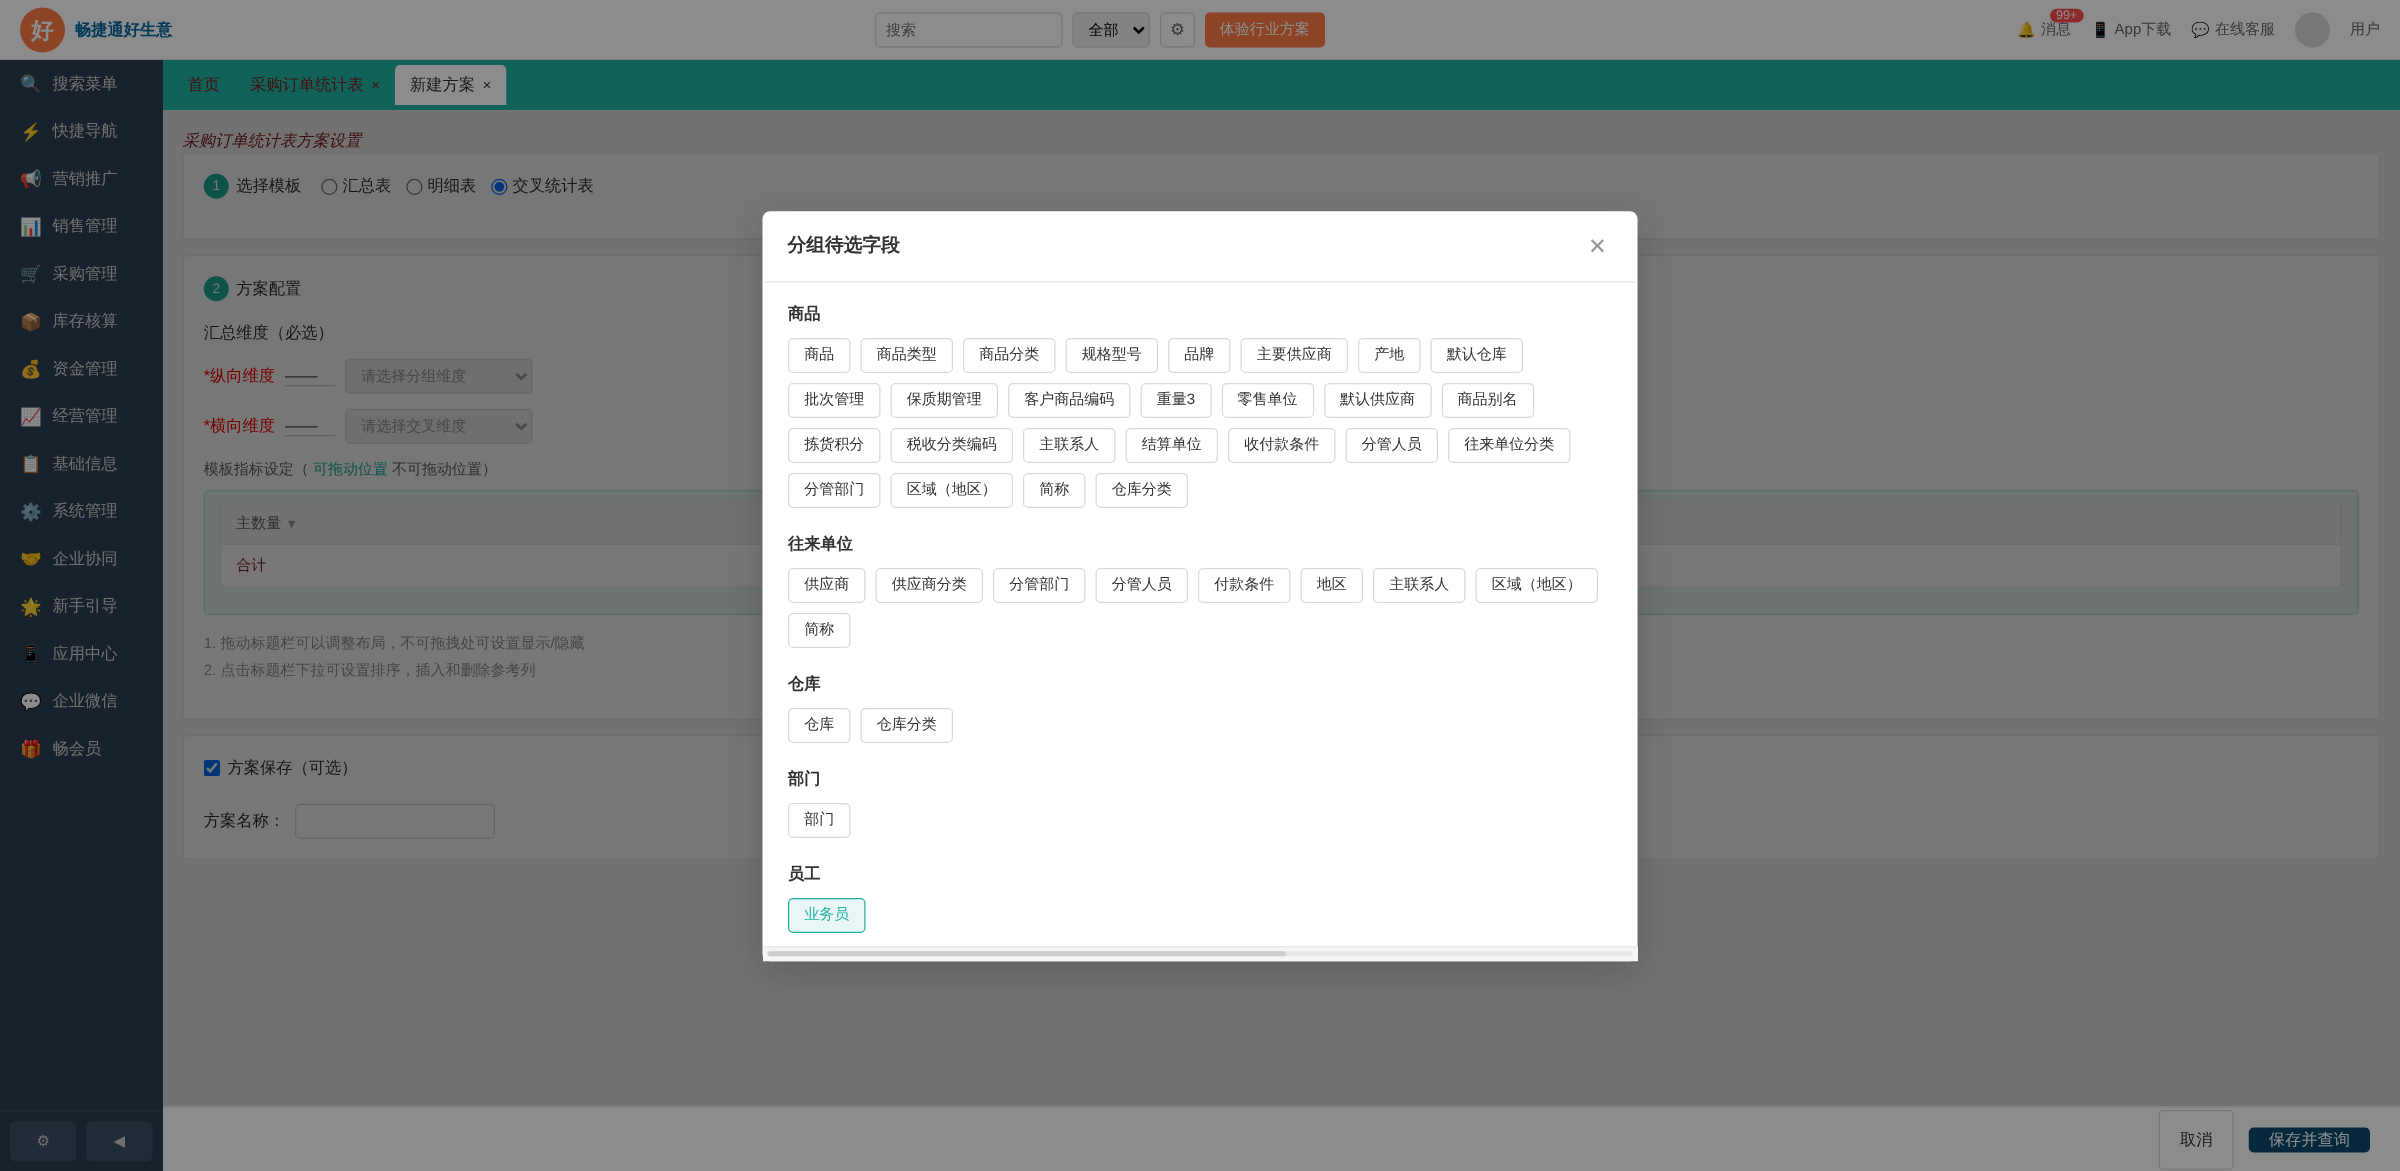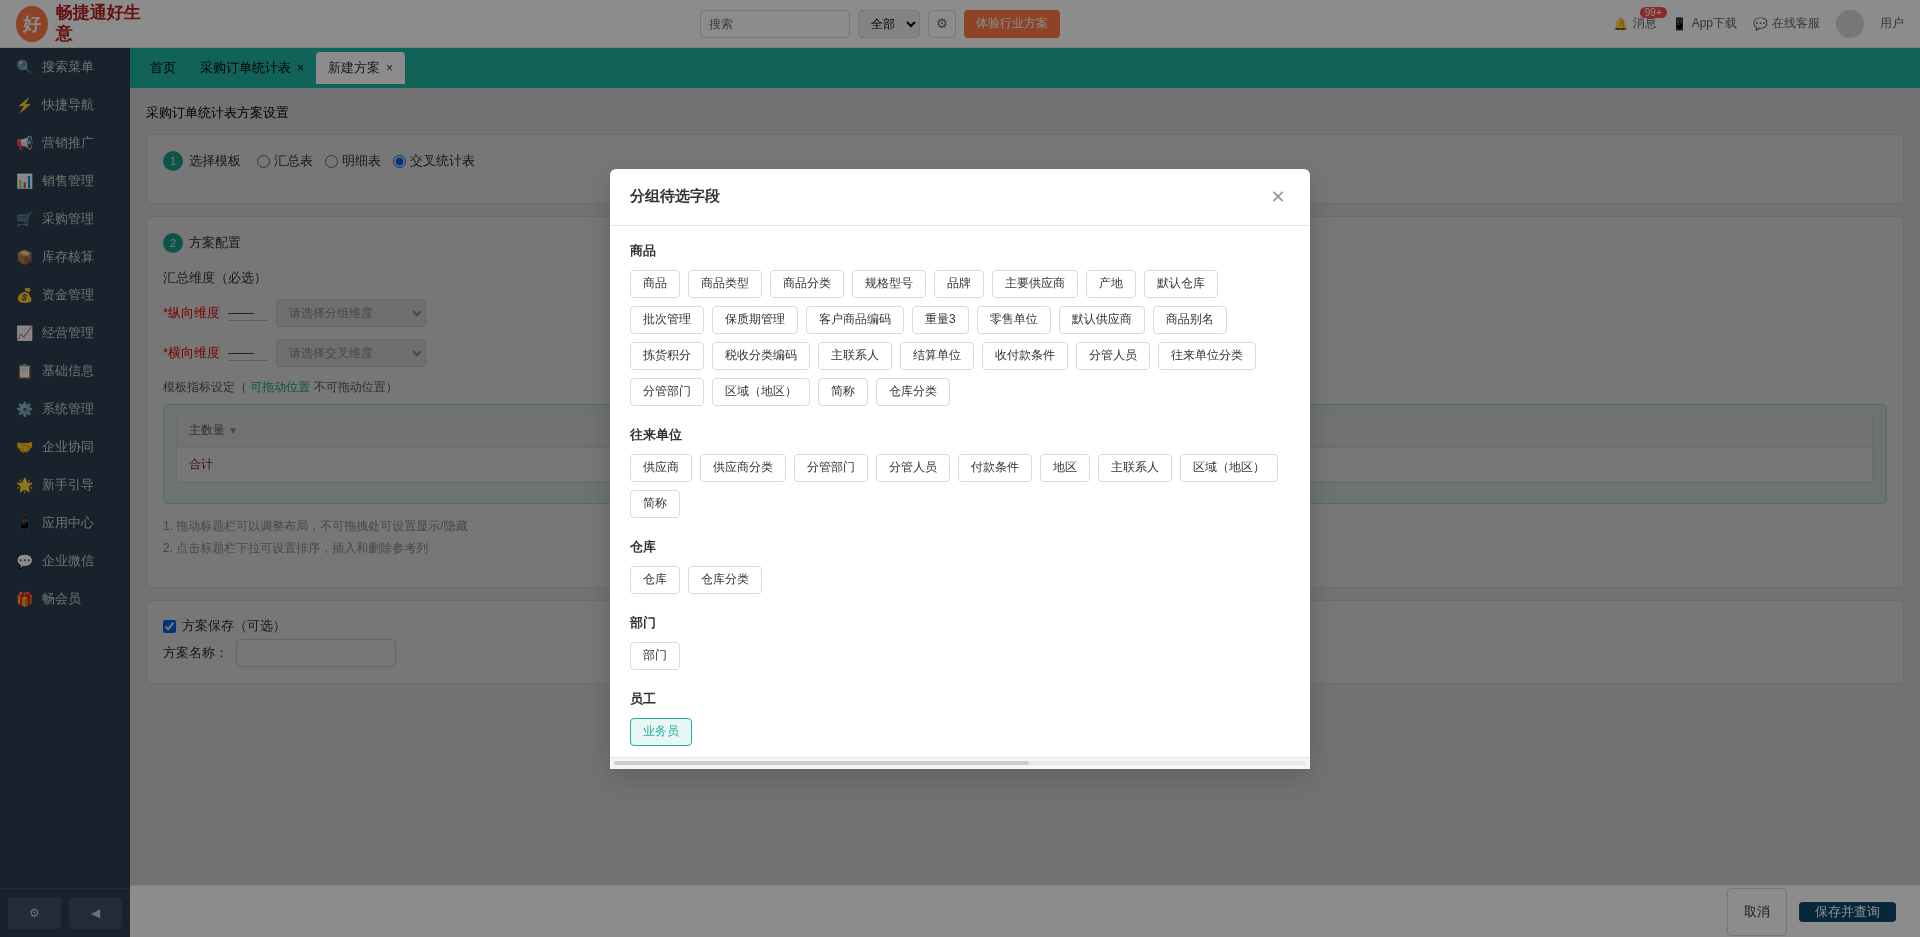--- a/index.html
+++ b/index.html
@@ -11,21 +11,21 @@
       background: #fff;
       display: flex;
       align-items: center;
       padding: 0 16px;
       border-bottom: 1px solid #e8e8e8;
       justify-content: space-between;
       position: fixed; top: 0; left: 0; right: 0; z-index: 100;
     }
     .logo-area { display: flex; align-items: center; gap: 8px; width: 130px; }
     .logo-icon { width: 36px; height: 36px; background: #ff7a45; border-radius: 50%; display: flex; align-items: center; justify-content: center; color: white; font-size: 18px; font-weight: bold; }
-    .logo-text { color: #b91c1c; font-size: 17px; font-weight: bold; line-height: 1.2; }
+    .logo-text { color: #0369a1; font-size: 13px; font-weight: bold; line-height: 1.2; }
 
     .header-center { display: flex; align-items: center; gap: 8px; }
     .header-search { width: 150px; height: 28px; border: 1px solid #d9d9d9; border-radius: 4px; padding: 0 8px; font-size: 12px; }
     .header-select { height: 28px; border: 1px solid #d9d9d9; border-radius: 4px; padding: 0 8px; font-size: 12px; }
     .gear-btn { width: 28px; height: 28px; border: 1px solid #d9d9d9; border-radius: 4px; background: #fff; cursor: pointer; display: flex; align-items: center; justify-content: center; color: #666; }
     .experience-btn { height: 28px; background: #ff7a45; color: white; border: none; border-radius: 4px; padding: 0 12px; cursor: pointer; font-size: 12px; }
 
     .header-right { display: flex; align-items: center; gap: 16px; font-size: 12px; color: #666; }
     .badge-btn { position: relative; display: flex; align-items: center; gap: 4px; cursor: pointer; }
     .badge { background: #ff4d4f; color: white; border-radius: 10px; padding: 0 5px; font-size: 10px; position: absolute; top: -8px; right: -10px; }
@@ -40,21 +40,21 @@
       padding: 0 8px;
       position: fixed; top: 48px; left: 130px; right: 0; z-index: 99;
     }
     .tab-item {
       height: 32px;
       padding: 0 12px;
       display: flex;
       align-items: center;
       gap: 6px;
       cursor: pointer;
-      color: #000000;
+      color: #7f1d1d;
       font-size: 13px;
       border-radius: 4px 4px 0 0;
       white-space: nowrap;
     }
     .tab-item.active { background: #fff; color: #333; }
     .tab-close { font-size: 12px; color: inherit; cursor: pointer; }
 
     
     .sidebar {
       width: 130px;
@@ -90,21 +90,21 @@
     .main-content {
       position: fixed;
       top: 88px;
       left: 130px;
       right: 0;
       bottom: 0;
       overflow: auto;
       padding: 16px;
       background: #f5f5f5;
     }
-    .page-title { font-size: 13px; color: #000000; margin-bottom: 12px; }
+    .page-title { font-size: 13px; color: #7f1d1d; margin-bottom: 0; font-style: italic; }
 
     
     .steps { display: flex; align-items: center; gap: 16px; margin-bottom: 16px; }
     .step-item { display: flex; align-items: center; gap: 6px; }
     .step-num { width: 20px; height: 20px; border-radius: 50%; background: #20b2a0; color: white; font-size: 11px; display: flex; align-items: center; justify-content: center; }
     .step-label { font-size: 13px; color: #333; }
     .step-radio-group { display: flex; gap: 12px; align-items: center; font-size: 13px; }
     .step-radio-group label { display: flex; align-items: center; gap: 4px; cursor: pointer; }
 
     
@@ -127,21 +127,21 @@
     .settings-link { color: #20b2a0; cursor: pointer; }
 
     
     .stats-section { background: #e8f7f5; border: 1px solid #b7e8e2; border-radius: 4px; padding: 8px 12px; margin-bottom: 12px; }
     .stats-label { font-size: 12px; color: #20b2a0; font-weight: bold; margin-bottom: 8px; }
 
     
     .tips-section { font-size: 12px; color: #999; line-height: 1.8; margin-bottom: 12px; }
 
     
-    .footer-checkbox { display: flex; align-items: center; gap: 6px; margin-bottom: 4px; }
+    .footer-checkbox { display: flex; align-items: center; gap: 6px; margin-bottom: 20px; }
     .footer-input-row { display: flex; align-items: center; gap: 8px; }
     .plan-input { width: 160px; height: 28px; border: 1px solid #d9d9d9; border-radius: 4px; padding: 0 8px; font-size: 12px; }
 
     
     .bottom-bar {
       position: fixed;
       bottom: 0;
       left: 130px;
       right: 0;
       height: 52px;

